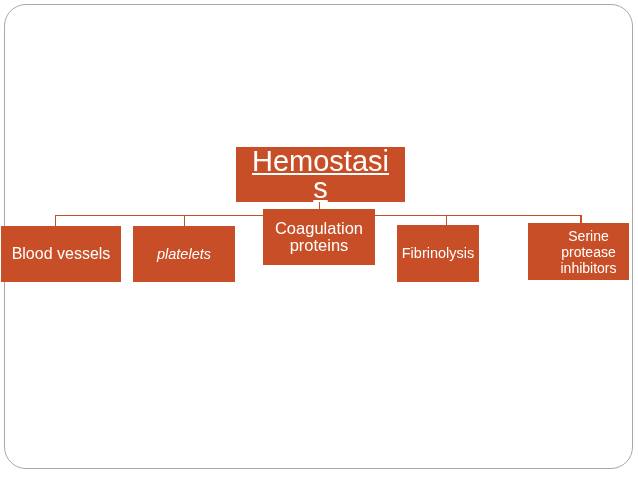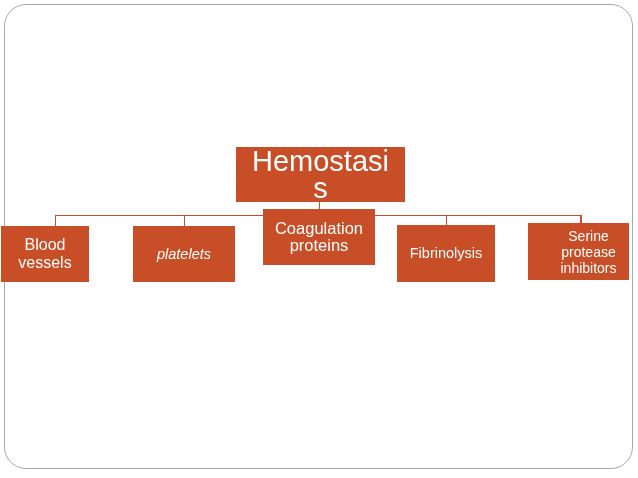--- a/index.html
+++ b/index.html
@@ -39,25 +39,26 @@
   .node-label {
     white-space: pre-line;
     width: 100%;
   }
 
   .node-root {
     left: 236px; top: 147px;
     width: 169px; height: 55px;
     font-size: 29px;
     line-height: 27px;
+    text-decoration: underline;
   }
-  .node-blood-vessels   { left: 1px;   top: 226px; width: 88px; height: 56px; font-size: 16px;   line-height: 18px; }
+  .node-blood-vessels   { left: 1px;   top: 226px; width: 120px; height: 56px; font-size: 16px;   line-height: 18px; }
   .node-platelets       { left: 133px; top: 226px; width: 102px; height: 56px; font-size: 14.5px; line-height: 17px; font-style: italic; }
   .node-coagulation     { left: 263px; top: 209px; width: 112px; height: 56px; font-size: 16.5px; line-height: 17px; }
-  .node-fibrinolysis    { left: 397px; top: 225px; width: 98px;  height: 57px; font-size: 14.5px; line-height: 17px; }
+  .node-fibrinolysis    { left: 397px; top: 225px; width: 82px;  height: 57px; font-size: 14.5px; line-height: 17px; }
   .node-serine          { left: 528px; top: 223px; width: 101px; height: 57px; font-size: 14px;   line-height: 16px; padding-left: 20px; }
 
   .connector {
     position: absolute;
     background: var(--accent);
   }
   .conn-root-drop { left: 318.5px; top: 202px; width: 1.5px;   height: 23px; }
   .conn-rail      { left: 54.5px;  top: 214.5px; width: 527px; height: 1.5px; }
   .conn-drop-1    { left: 54.5px;  top: 215px; width: 1.5px; height: 11px; }
   .conn-drop-2    { left: 183.5px; top: 215px; width: 1.5px; height: 11px; }

